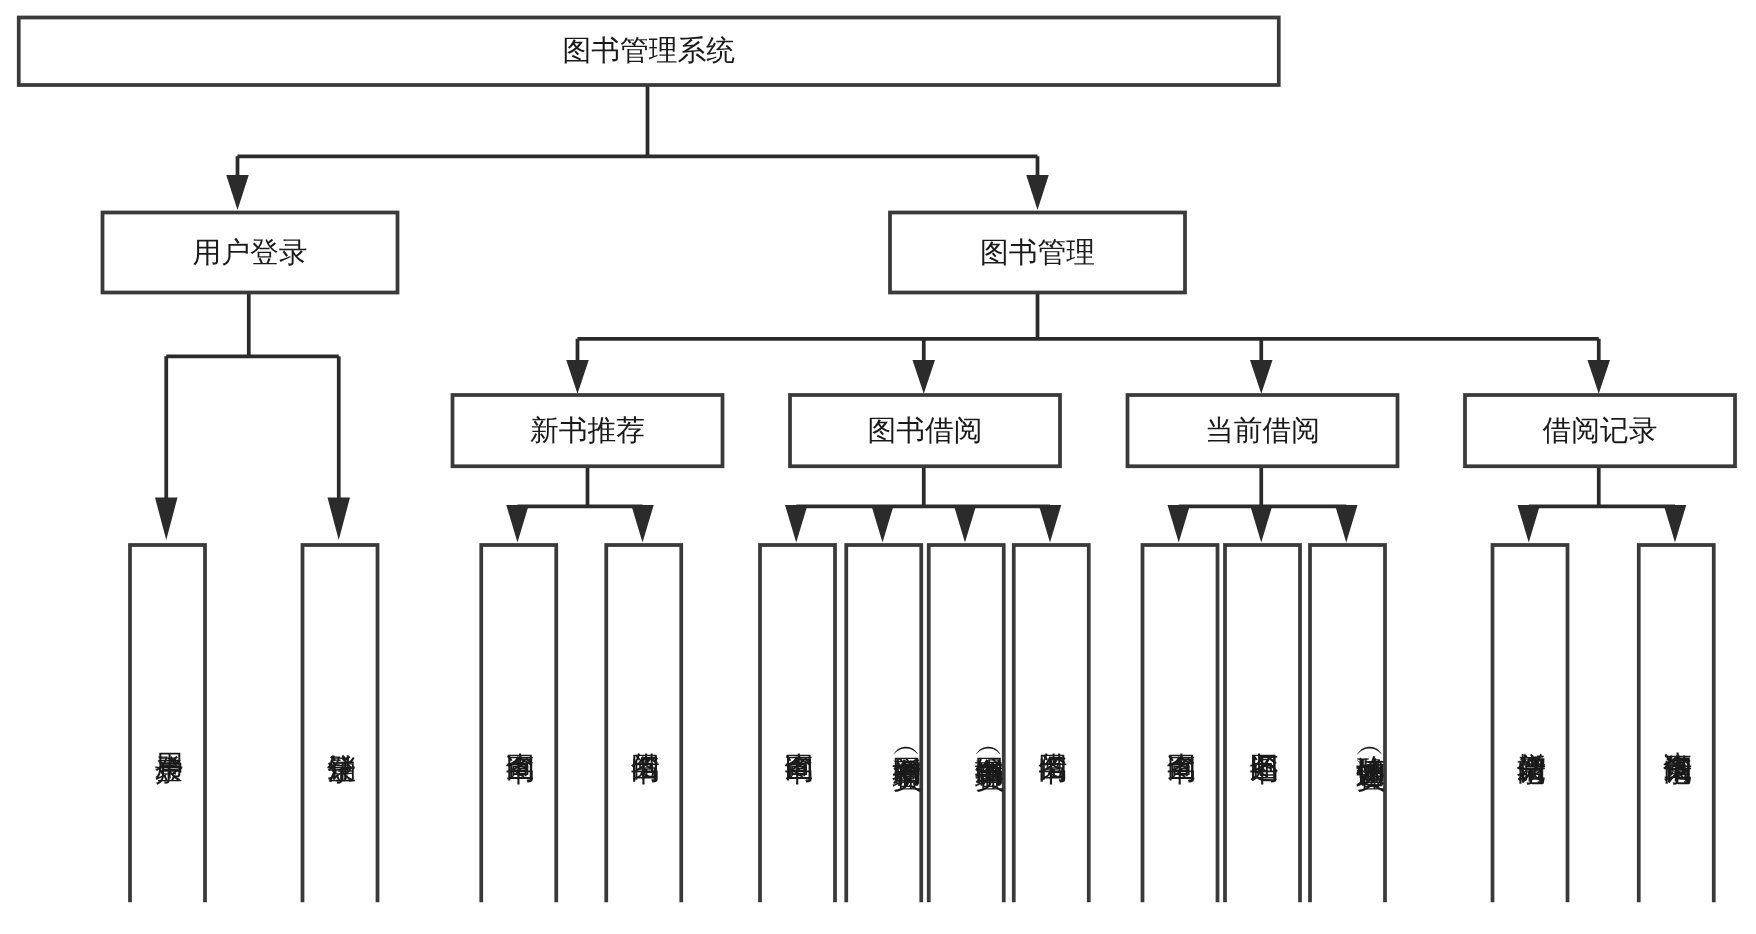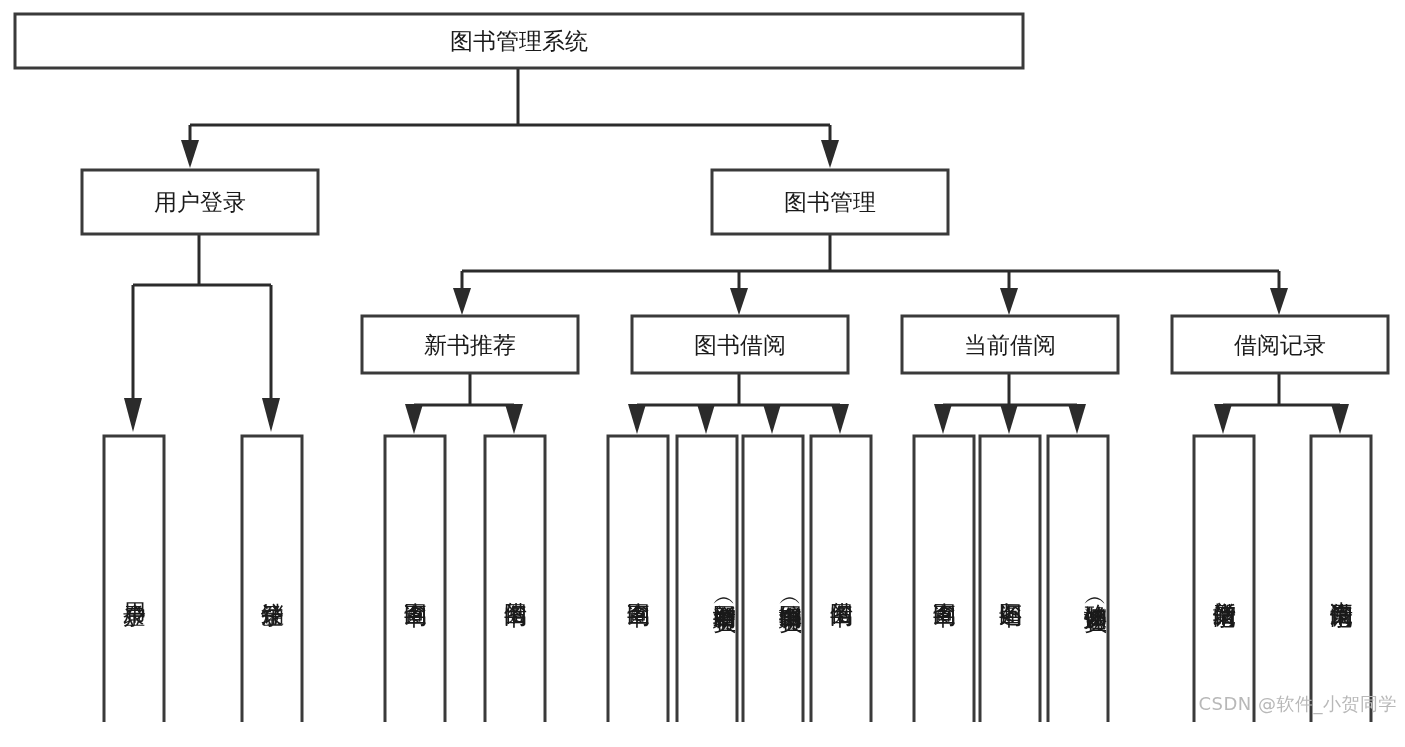--- a/index.html
+++ b/index.html
@@ -202,15 +202,14 @@
   <div class="vlabel" style="left:743px; top:446px; width:60px; height:289px;">编辑图书（管理员）</div>
   <div class="vlabel center-anchor" style="left:811px; top:436px; width:60px; height:299px;">借阅图书</div>
 
   <div class="vlabel center-anchor" style="left:914px; top:436px; width:60px; height:299px;">查询图书</div>
   <div class="vlabel center-anchor" style="left:980px; top:436px; width:60px; height:299px;">归还图书</div>
   <div class="vlabel" style="left:1048px; top:446px; width:60px; height:289px;">确认归还（管理员）</div>
 
   <div class="vlabel center-anchor" style="left:1194px; top:436px; width:60px; height:299px;">新增借阅记录</div>
   <div class="vlabel center-anchor" style="left:1311px; top:436px; width:60px; height:299px;">查询借阅记录</div>
 
-  <div class="watermark">CSDN @软件_小贺同学</div>
 
 </div>
 
 </body></html>

